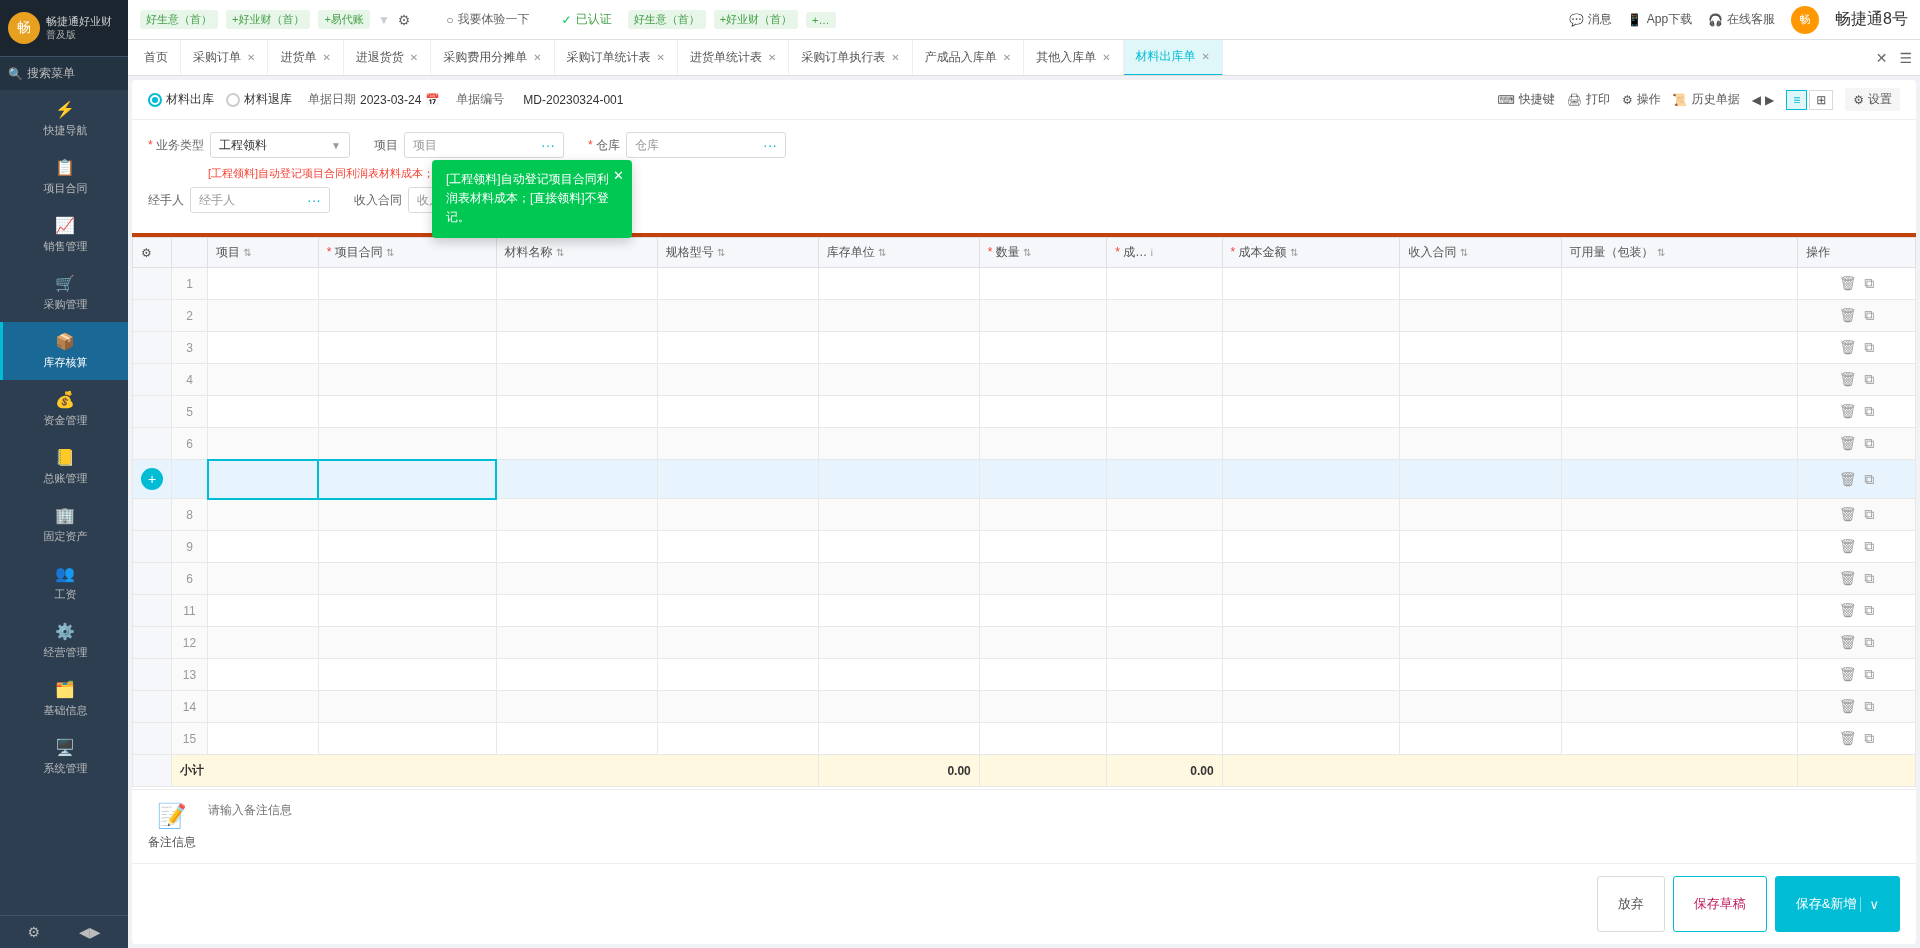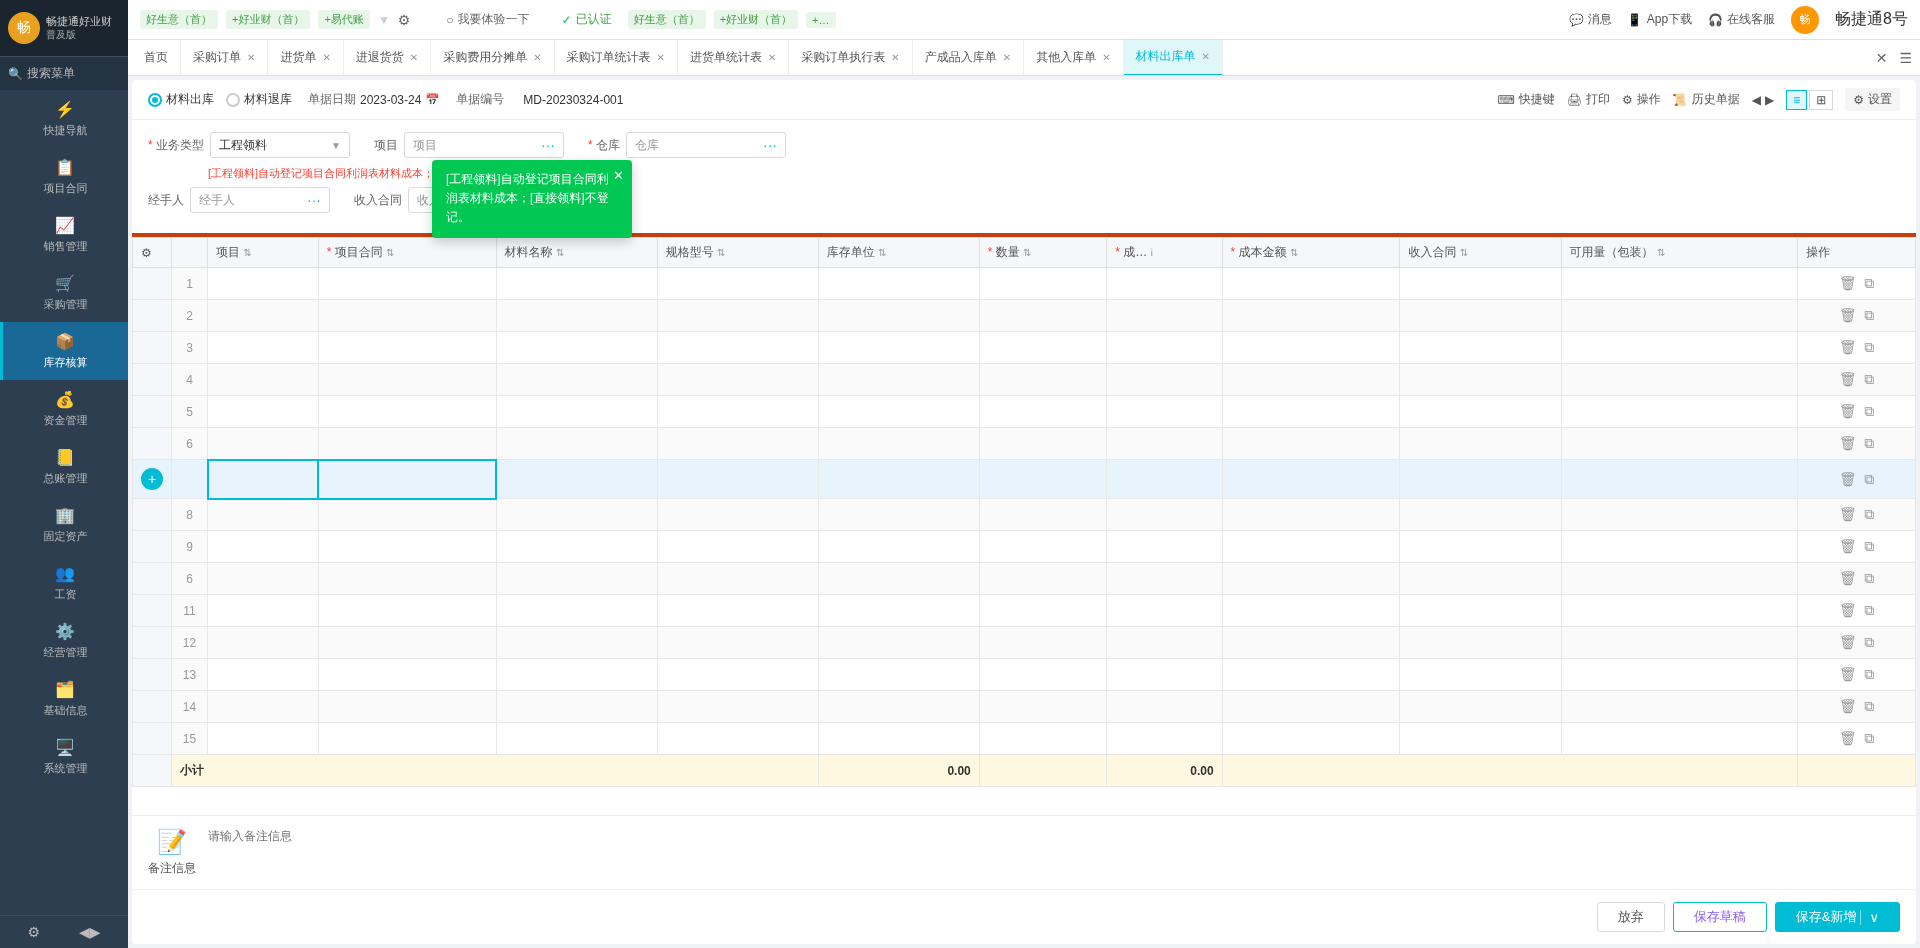--- a/index.html
+++ b/index.html
@@ -93,23 +93,23 @@
     .add-row-btn { width: 22px; height: 22px; background: #00bcd4; color: #fff; border-radius: 50%; display: flex; align-items: center; justify-content: center; cursor: pointer; font-size: 14px; margin: 4px auto; }
     
     
     .bottom-area { border-top: 1px solid #eee; padding: 12px 16px; display: flex; align-items: flex-start; gap: 12px; flex-shrink: 0; }
     .notes-icon { color: #00bcd4; font-size: 24px; }
     .notes-label { color: #555; font-size: 12px; margin-top: 2px; }
     .notes-input { flex: 1; height: 40px; border: none; outline: none; color: #999; font-size: 12px; resize: none; }
     
     
     .footer-buttons { padding: 12px 16px; display: flex; justify-content: flex-end; gap: 8px; border-top: 1px solid #eee; flex-shrink: 0; background: #fff; }
-    .btn { padding: 5px 20px; border-radius: 3px; font-size: 13px; cursor: pointer; border: 1px solid transparent; }
+    .btn { padding: 18px 20px; border-radius: 3px; font-size: 13px; cursor: pointer; border: 1px solid transparent; }
     .btn-default { background: #fff; border-color: #d9d9d9; color: #555; }
-    .btn-outline { background: #fff; border-color: #00bcd4; color: #8b5cf6; }
+    .btn-outline { background: #fff; border-color: #00bcd4; color: #be185d; }
     .btn-primary { background: #00bcd4; border-color: #00bcd4; color: #fff; display: flex; align-items: center; gap: 4px; }
     .btn-primary .caret { border-left: 1px solid rgba(255,255,255,0.5); padding-left: 8px; }
     
     .col-icon { color: #999; font-size: 10px; cursor: pointer; }
     
     
     .row-7 td { background: #e8f4fd !important; }
     
     .inline-tooltip { position: absolute; left: 310px; top: 160px; background: #00c853; color: #fff; padding: 10px 14px; border-radius: 4px; font-size: 12px; line-height: 1.6; z-index: 100; width: 200px; box-shadow: 0 4px 12px rgba(0,0,0,0.2); }
     .inline-tooltip .close-x { position: absolute; top: 6px; right: 8px; cursor: pointer; font-size: 13px; }

